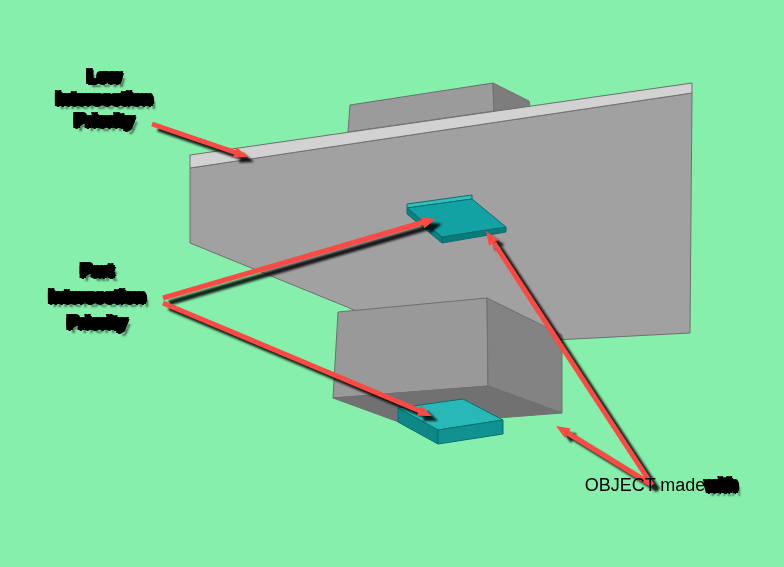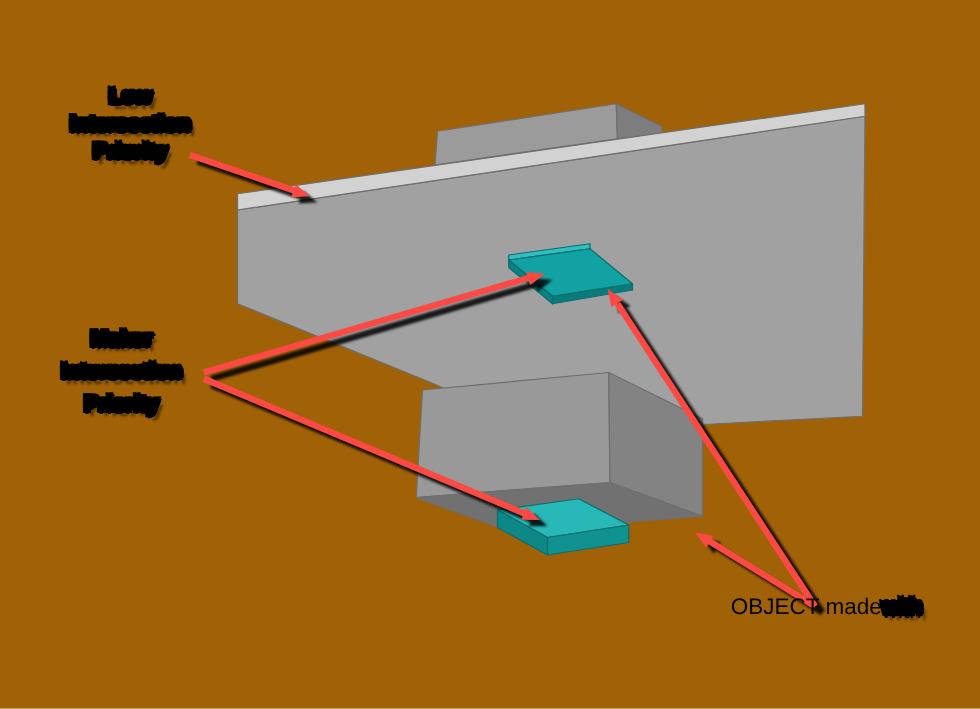--- a/index.html
+++ b/index.html
@@ -1,19 +1,19 @@
 <!DOCTYPE html>
 <html><head>
 <meta charset="utf-8">
 <style>
   html,body{margin:0;padding:0;background:#fff;}
   .canvas{
     position:relative;
     width:784px;height:567px;
-    background:#a16207;
+    background:#86efac;
     font-family:"Liberation Sans", sans-serif;
     overflow:hidden;
   }
   .canvas svg{position:absolute;left:0;top:0;}
   
   g[data-name="model"] polygon{stroke:#6f6f6f;stroke-width:1;stroke-linejoin:round;}
   g[data-name="model"] polygon.t{stroke:#0a6f70;}
   
   .arrows{filter:drop-shadow(6px 5px 1px rgba(0,0,0,0.85));}
   .arrows line{stroke-width:5;}
@@ -87,21 +87,21 @@
     </g>
   </svg>
 
   <div class="label prio lh22 outline" style="left:24px;top:66px;width:160px;" data-name="label-low-intersection-priority">
     <div data-name="label-line-low">Low</div>
     <div data-name="label-line-intersection">Intersection</div>
     <div data-name="label-line-priority">Priority</div>
   </div>
 
   <div class="label prio lh26 outline" style="left:17px;top:258px;width:160px;" data-name="label-high-intersection-priority">
-    <div data-name="label-line-high">Maker</div>
+    <div data-name="label-line-high">Part</div>
     <div data-name="label-line-intersection">Intersection</div>
     <div data-name="label-line-priority">Priority</div>
   </div>
 
   <div class="label obj" style="left:561px;top:474px;width:200px;" data-name="label-object-made-with-library-part-maker">
     <div data-name="label-line-1">
       <span data-name="label-text-object-made">OBJECT made</span><span class="outline gap" data-name="label-text-with">with</span>
     </div>
   </div>
 

